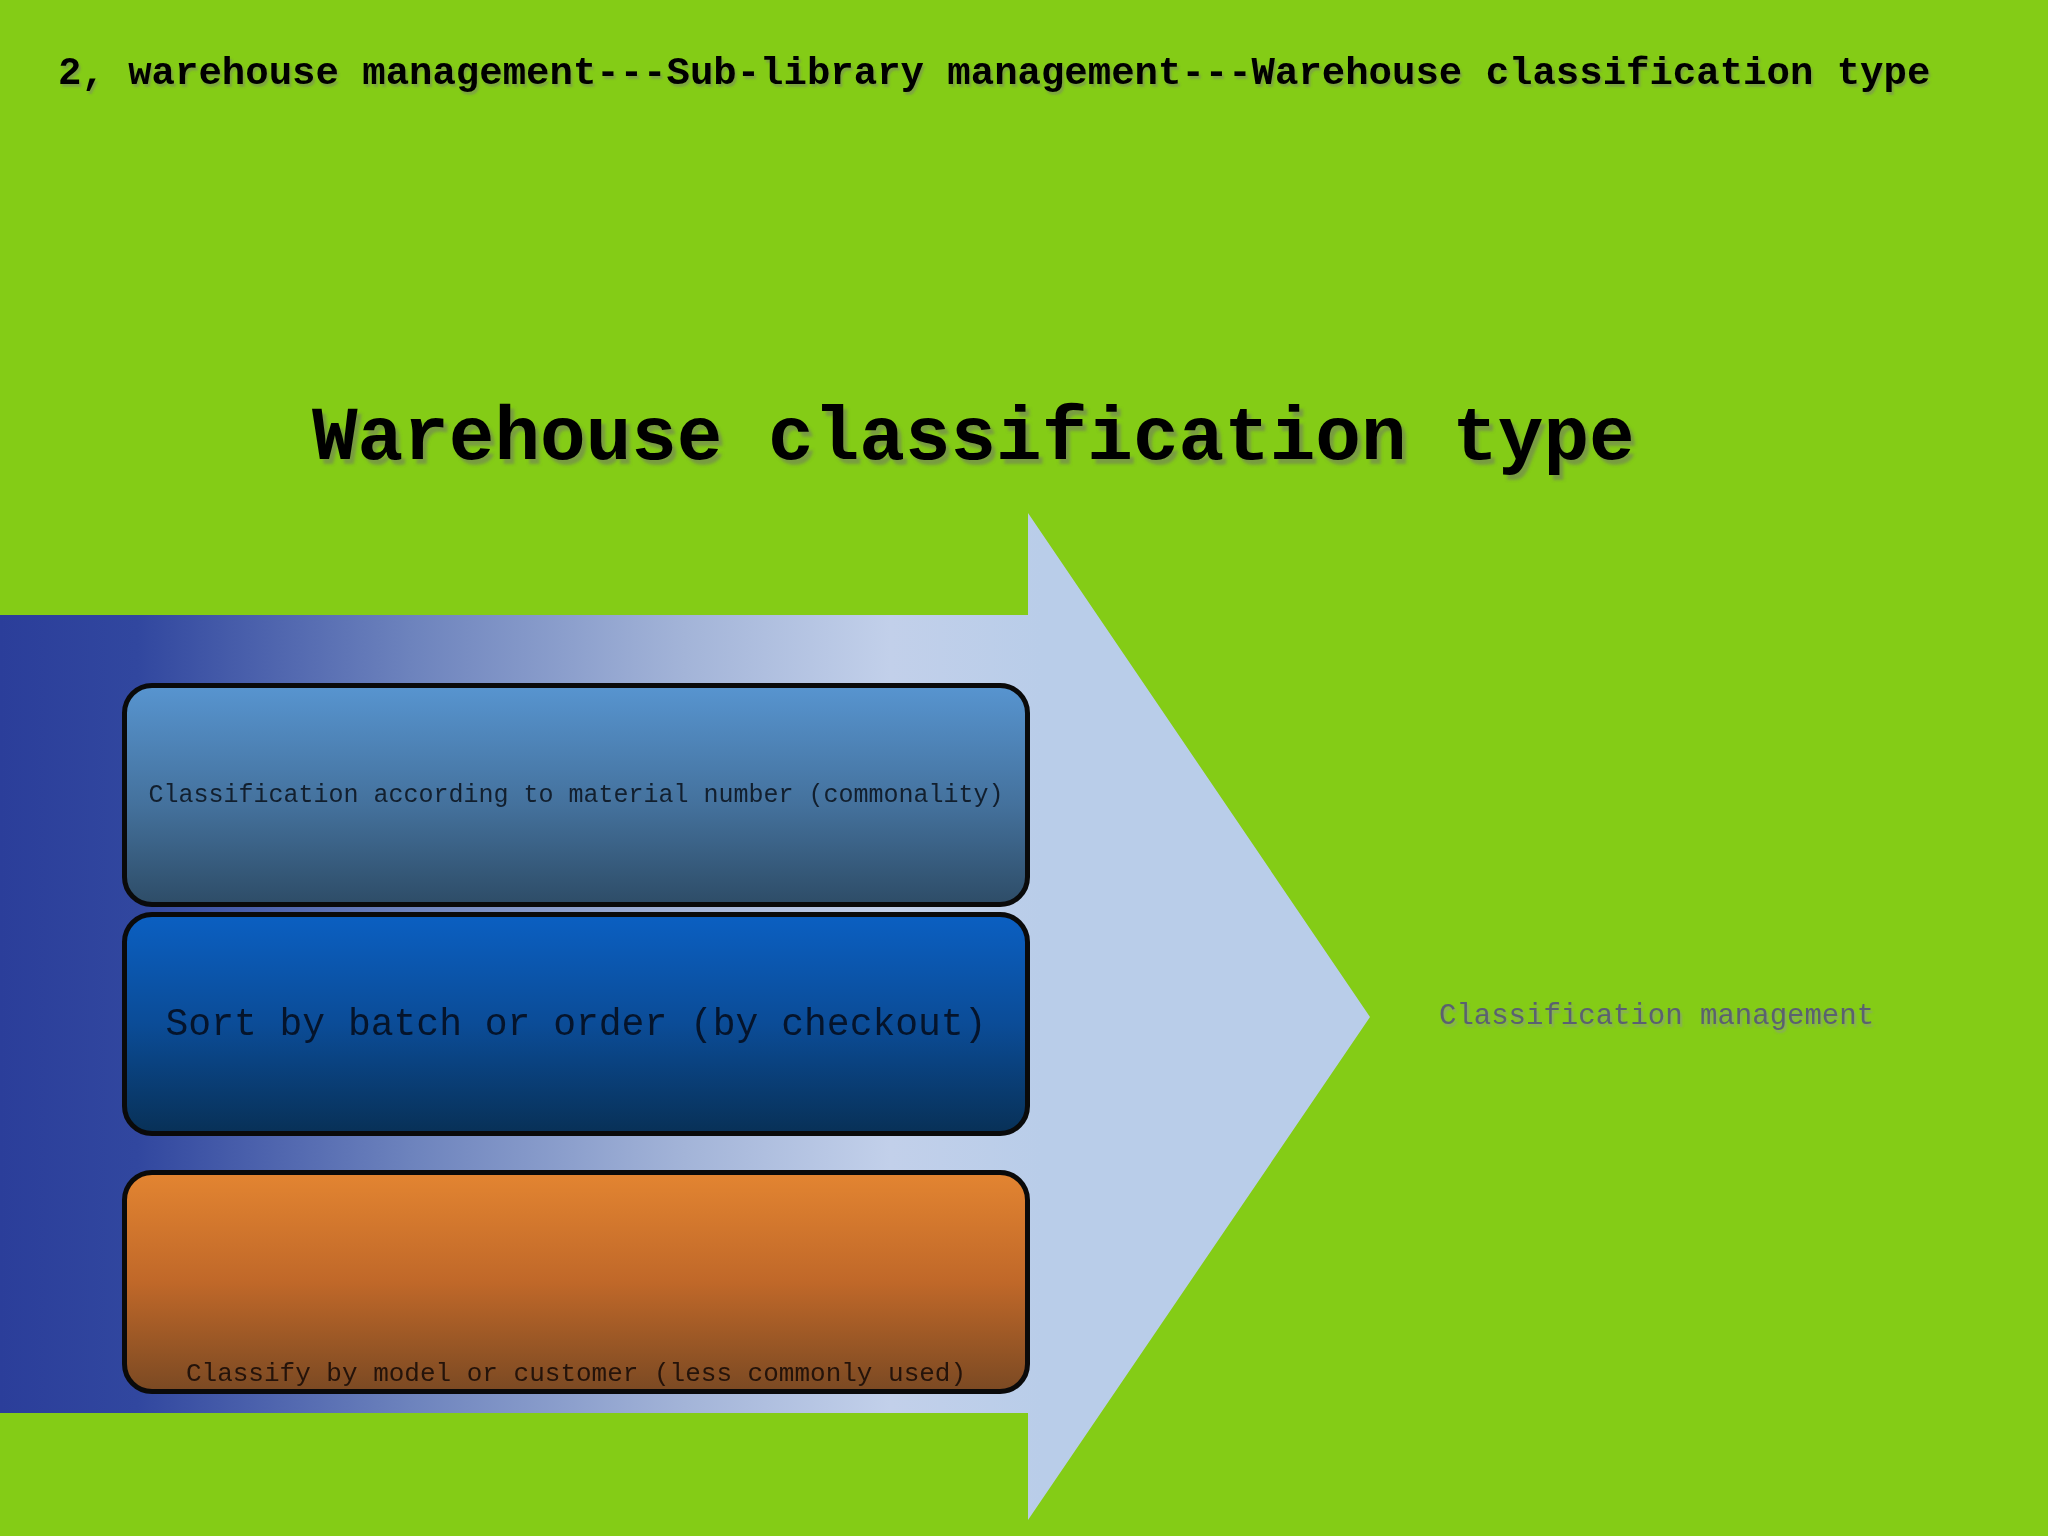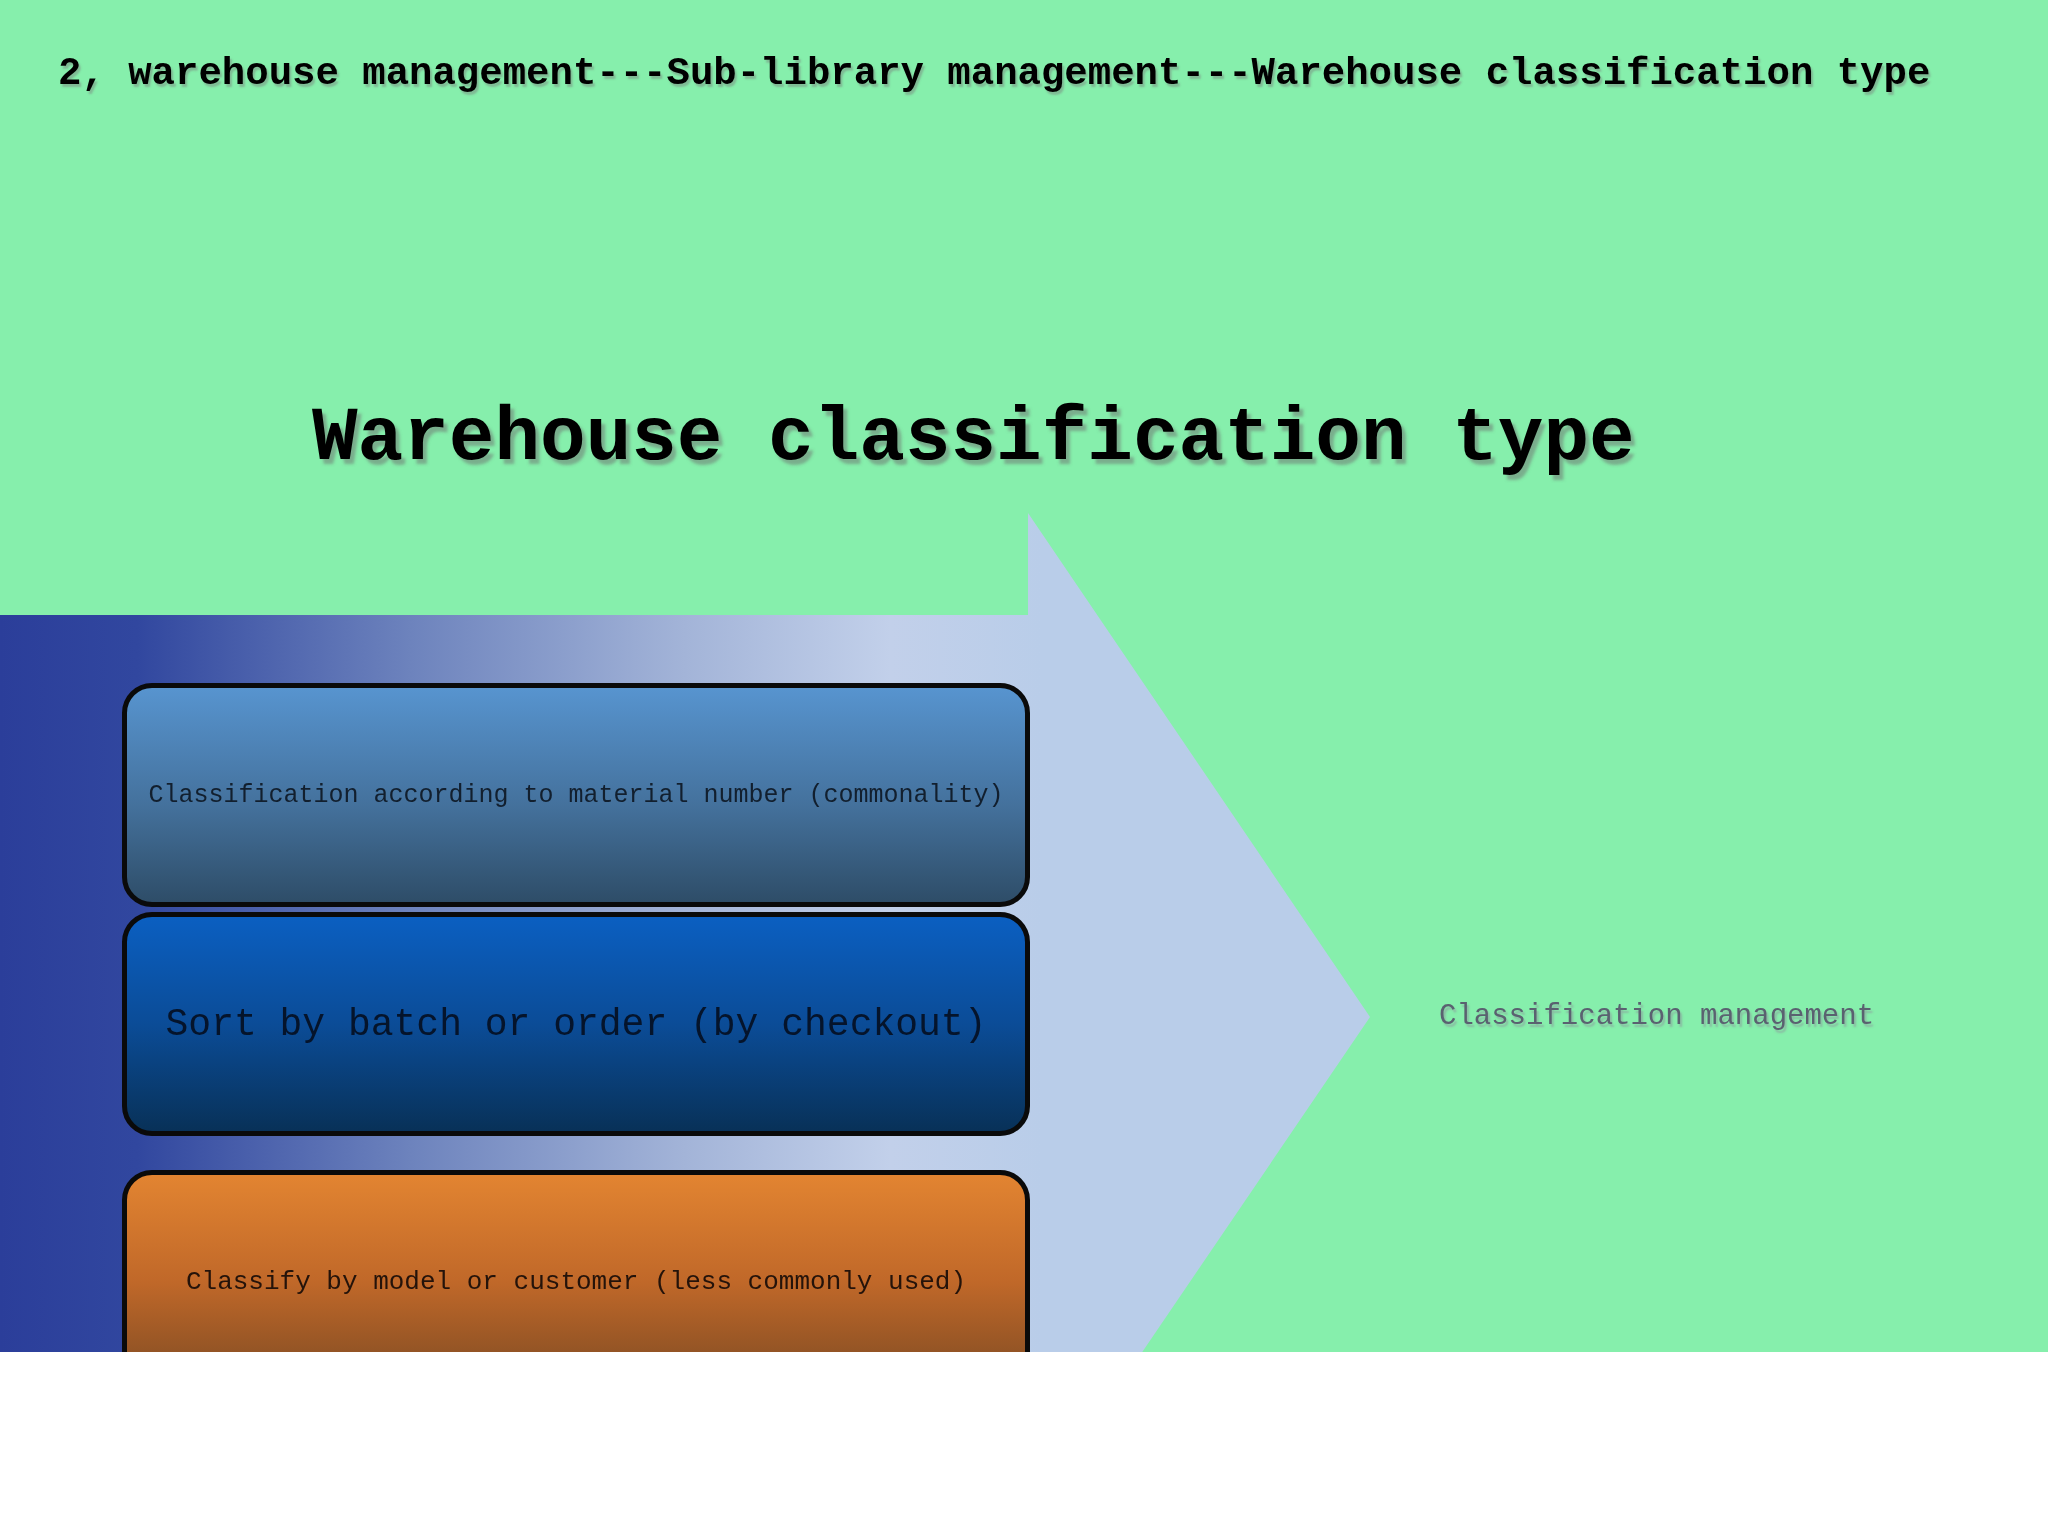--- a/index.html
+++ b/index.html
@@ -1,21 +1,21 @@
 <!DOCTYPE html>
 <html style="--text-color: #000000; --band-dark: #2b3e9a; --band-mid: #a3b4d8; --arrow-light: #b9cde9; --box-border: #0a0a0a; --box1-top: #5794cf; --box1-bottom: #2e4d68; --box1-text: #121f2e; --box2-top: #0b5fc1; --box2-bottom: #083158; --box2-text: #05142b; --box3-top: #e28431; --box3-bottom: #7c4a23; --box3-text: #24130a; --arrow-label-color: #5a6170;"><head>
 <meta charset="utf-8">
 <style>
   html, body { margin: 0; padding: 0; background: #ffffff; }
   .slide {
     position: relative;
     width: 2048px;
-    height: 1352px;
+    height: 1536px;
     overflow: hidden;
-    background: #86efac;
+    background: #84cc16;
     font-family: "Liberation Mono", "DejaVu Sans Mono", monospace;
     color: var(--text-color, #000);
   }
 
   .header {
     position: absolute;
     left: 58px;
     top: 52px;
     font-size: 39px;
     font-weight: bold;
@@ -84,20 +84,21 @@
   .box2 {
     top: 912px;
     background: linear-gradient(180deg, var(--box2-top, #0b5fc1) 0%, #0b4c97 50%, var(--box2-bottom, #083158) 100%);
     text-align: right;
   }
   .box2 .box-label { font-size: 38px; color: var(--box2-text, #05142b); }
 
   .box3 {
     top: 1170px;
     background: linear-gradient(180deg, var(--box3-top, #e28431) 0%, #c06829 50%, var(--box3-bottom, #7c4a23) 100%);
+    align-items: flex-end;
   }
   .box3 .box-label { font-size: 26px; color: var(--box3-text, #24130a); }
 
   .arrow-caption {
     position: absolute;
     left: 1415px;
     top: 1000px;
     font-size: 29px;
     white-space: nowrap;
     color: var(--arrow-label-color, #5a6170);

